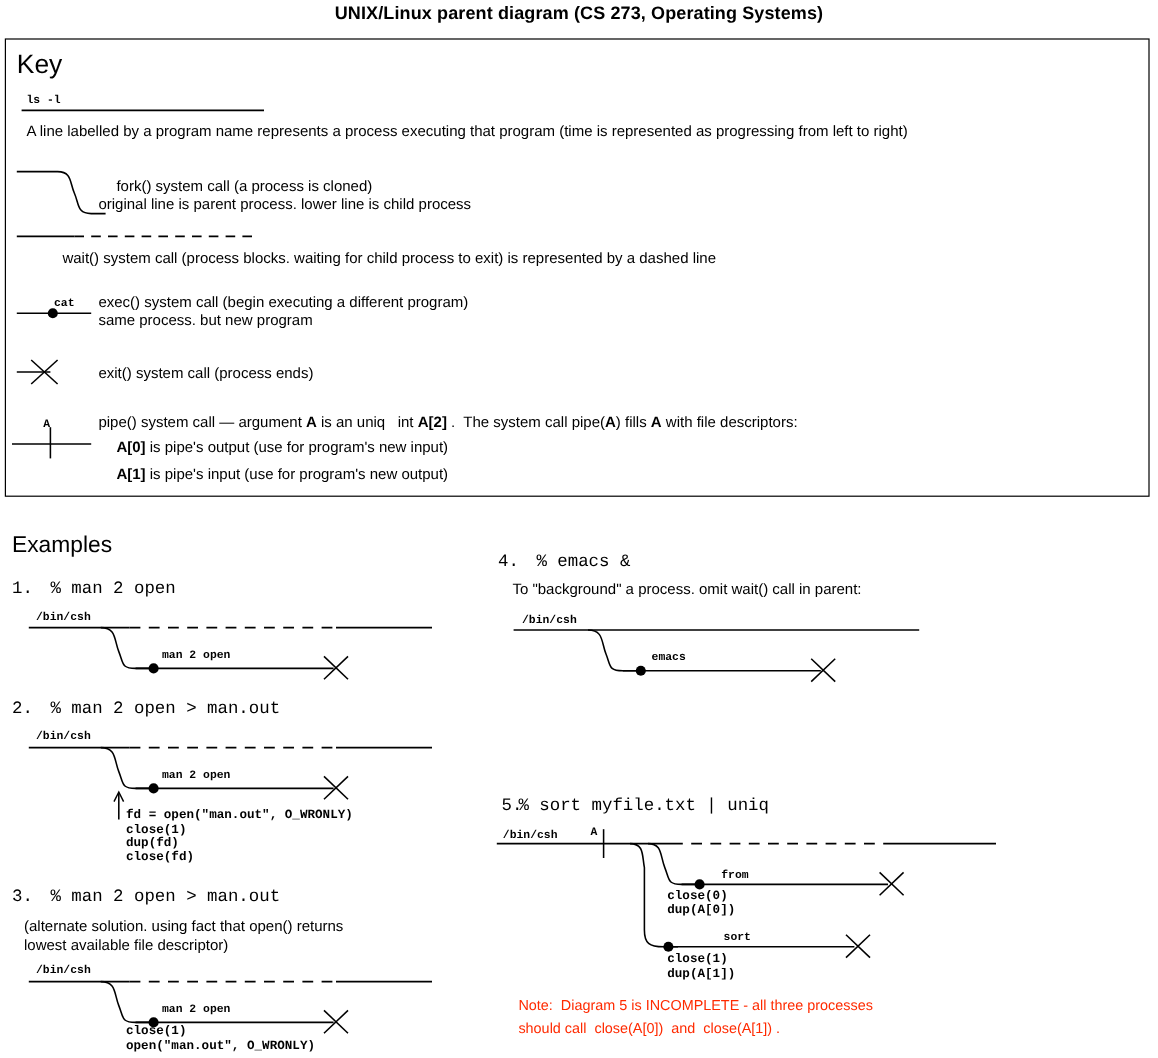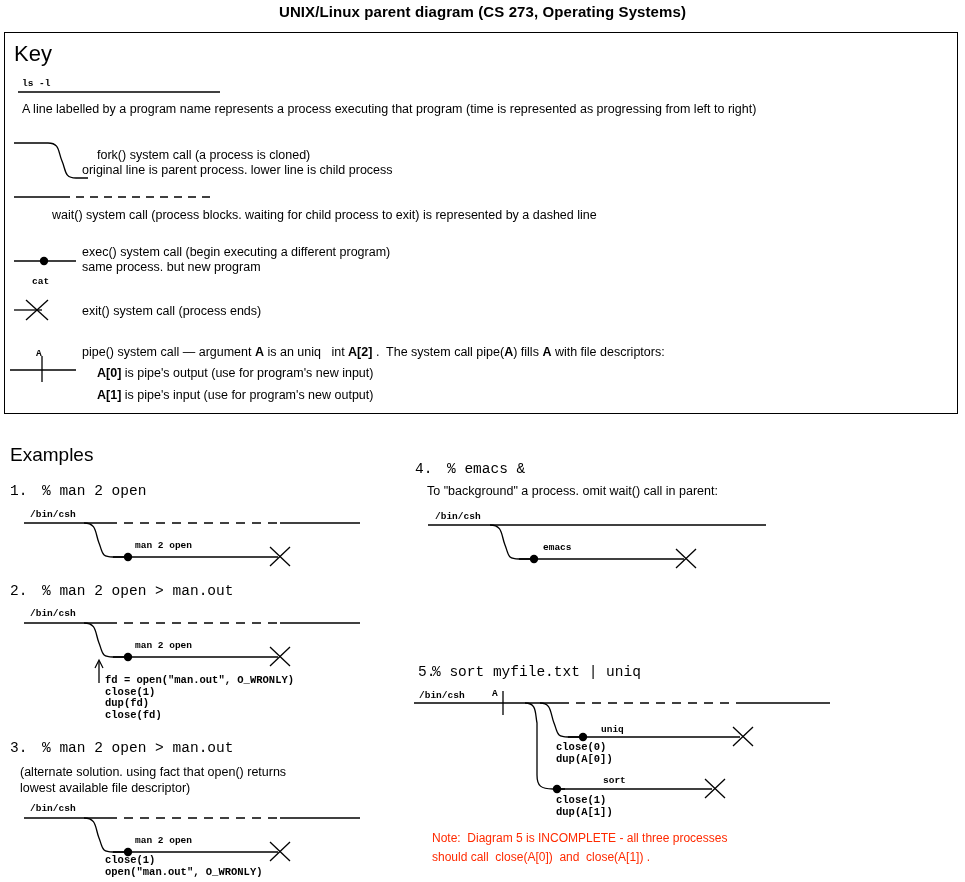--- a/index.html
+++ b/index.html
@@ -47,21 +47,21 @@
 <div class="abs sans" id="key-heading">Key</div>
 
 <div class="abs codesm" style="left:22px;top:78px;">ls -l</div>
 <div class="abs keytext" style="left:22px;top:102px;width:920px;">A line labelled by a program name represents a process executing that program (time is represented as progressing from left to right)</div>
 
 <div class="abs keytext" style="left:97px;top:148px;">fork() system call (a process is cloned)</div>
 <div class="abs keytext" style="left:82px;top:163px;">original line is parent process. lower line is child process</div>
 
 <div class="abs keytext" style="left:52px;top:208px;">wait() system call (process blocks. waiting for child process to exit) is represented by a dashed line</div>
 
-<div class="abs codesm" style="left:32px;top:247px;margin-top:29px;">cat</div>
+<div class="abs codesm" style="left:45px;top:247px;">cat</div>
 <div class="abs keytext" style="left:82px;top:245px;">exec() system call (begin executing a different program)</div>
 <div class="abs keytext" style="left:82px;top:260px;">same process. but new program</div>
 
 <div class="abs keytext" style="left:82px;top:304px;">exit() system call (process ends)</div>
 
 <div class="abs codesm" style="left:36px;top:348px;">A</div>
 <div class="abs keytext" style="left:82px;top:345px;"><span>pipe() system call — argument </span><b>A</b><span> is an uniq   int </span><b>A[2]</b><span> .  The system call pipe(</span><b>A</b><span>) fills </span><b>A</b><span> with file descriptors:</span></div>
 <div class="abs keytext" style="left:97px;top:366px;"><b>A[0]</b><span> is pipe's output (use for program's new input)</span></div>
 <div class="abs keytext" style="left:97px;top:388px;"><b>A[1]</b><span> is pipe's input (use for program's new output)</span></div>
 
@@ -93,21 +93,21 @@
 <div class="abs cmd" style="left:415px;top:461px;">4.</div>
 <div class="abs cmd" style="left:447px;top:461px;">% emacs &amp;</div>
 <div class="abs note-sans" style="left:427px;top:484px;">To "background" a process. omit wait() call in parent:</div>
 <div class="abs codesm" style="left:435px;top:511px;">/bin/csh</div>
 <div class="abs codesm" style="left:543px;top:542px;">emacs</div>
 
 <div class="abs cmd" style="left:418px;top:664px;">5.</div>
 <div class="abs cmd" style="left:432px;top:664px;">% sort myfile.txt | uniq</div>
 <div class="abs codesm" style="left:419px;top:690px;">/bin/csh</div>
 <div class="abs codesm" style="left:492px;top:688px;">A</div>
-<div class="abs codesm" style="left:601px;top:724px;">uniq</div>
+<div class="abs codesm" style="left:601px;top:724px;">from</div>
 <div class="abs code" style="left:556px;top:742px;">close(0)
 dup(A[0])</div>
 <div class="abs codesm" style="left:603px;top:775px;">sort</div>
 <div class="abs code" style="left:556px;top:795px;">close(1)
 dup(A[1])</div>
 
 <div class="abs note-sans" id="red-note" style="left:432px;top:829px;color:#FF2A00;">Note:  Diagram 5 is INCOMPLETE - all three processes
 should call  close(A[0])  and  close(A[1]) .</div>
 
 <svg id="art" viewBox="0 0 965 882">

